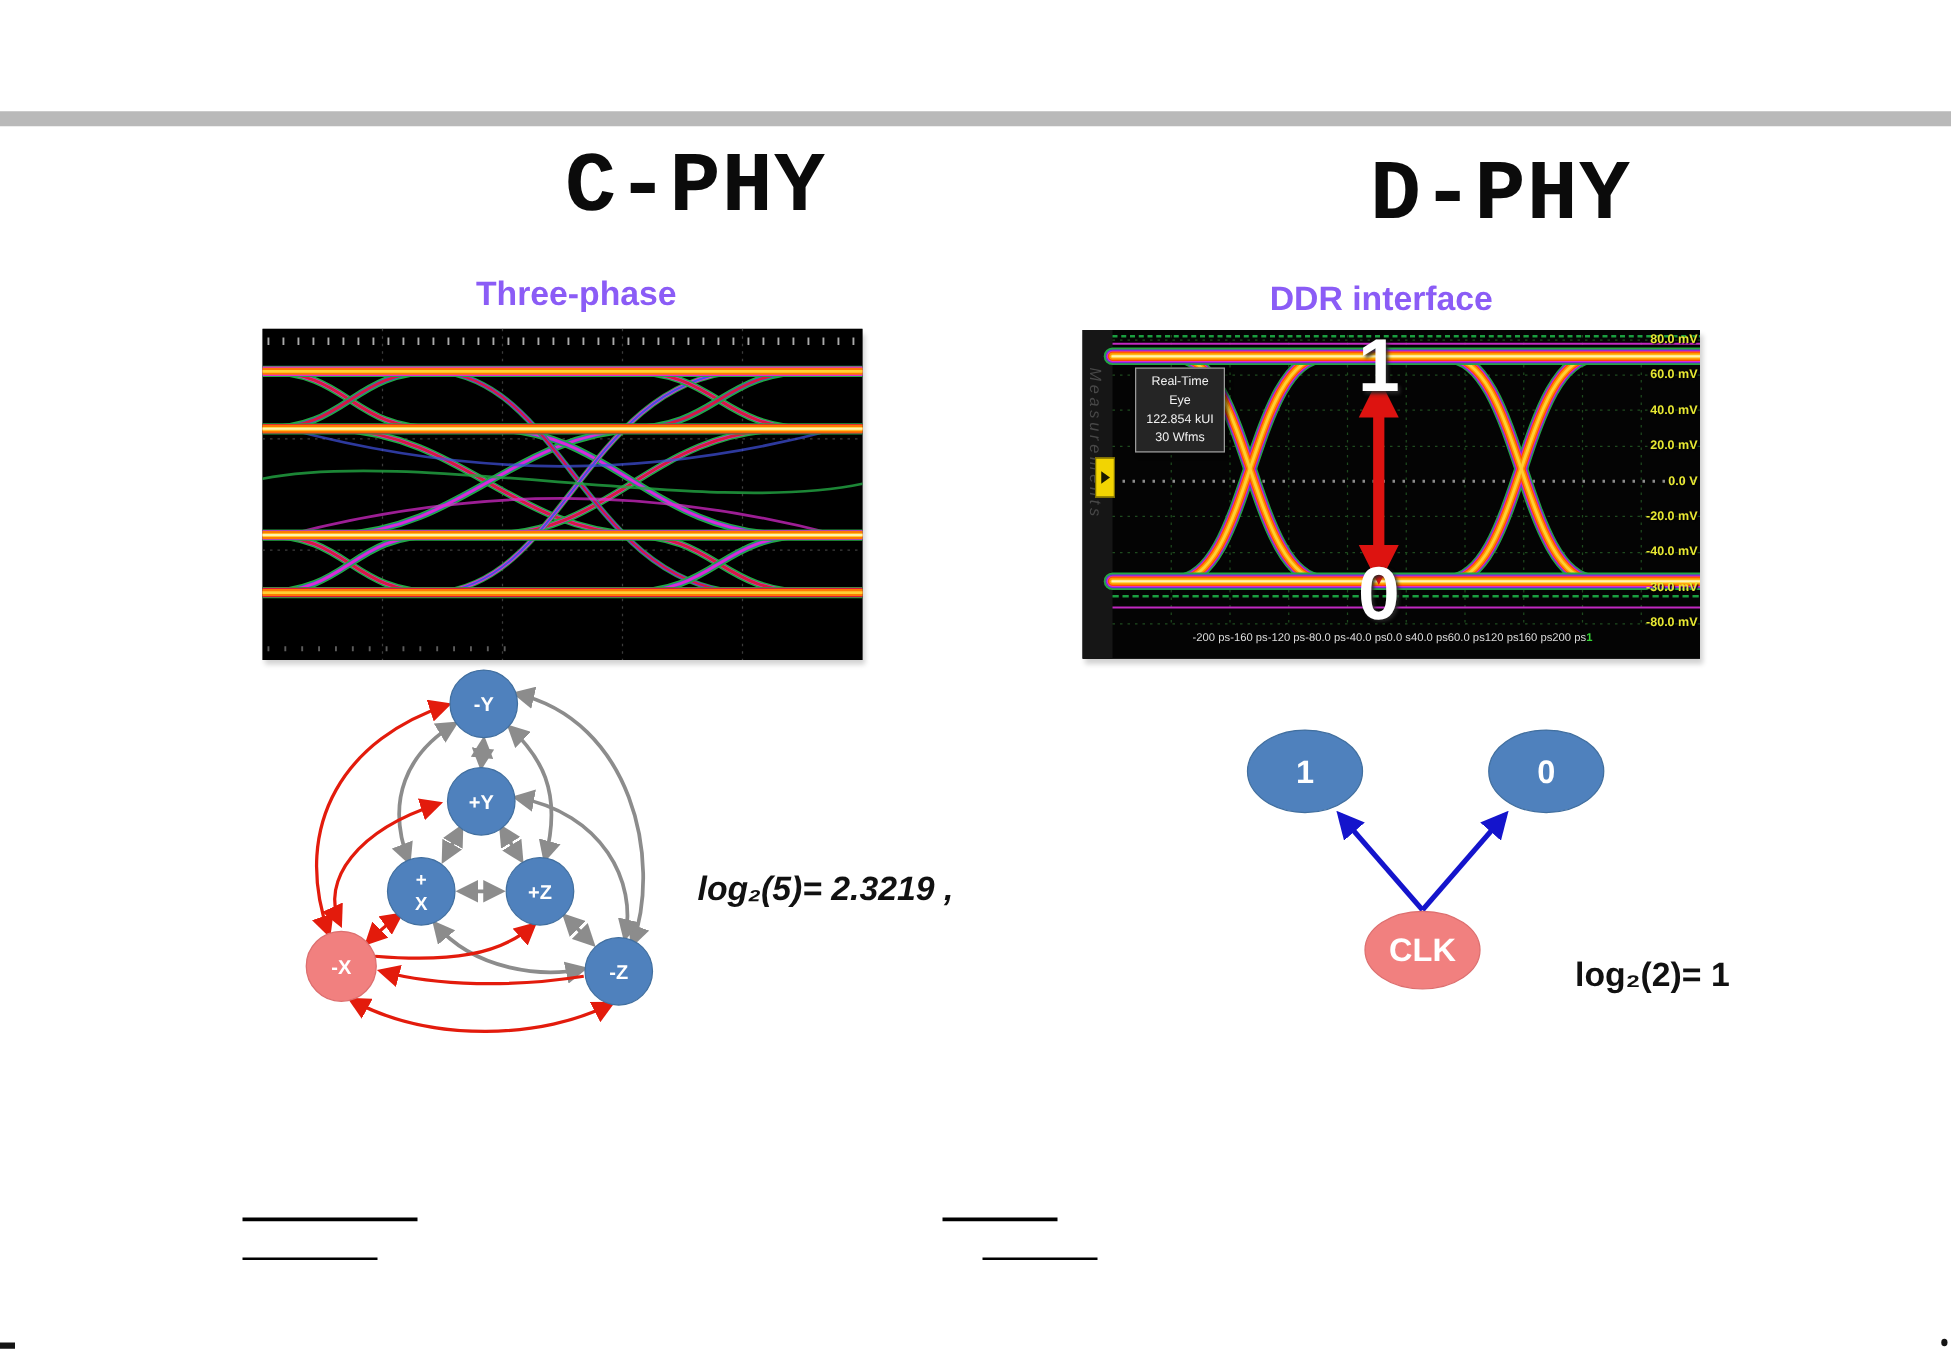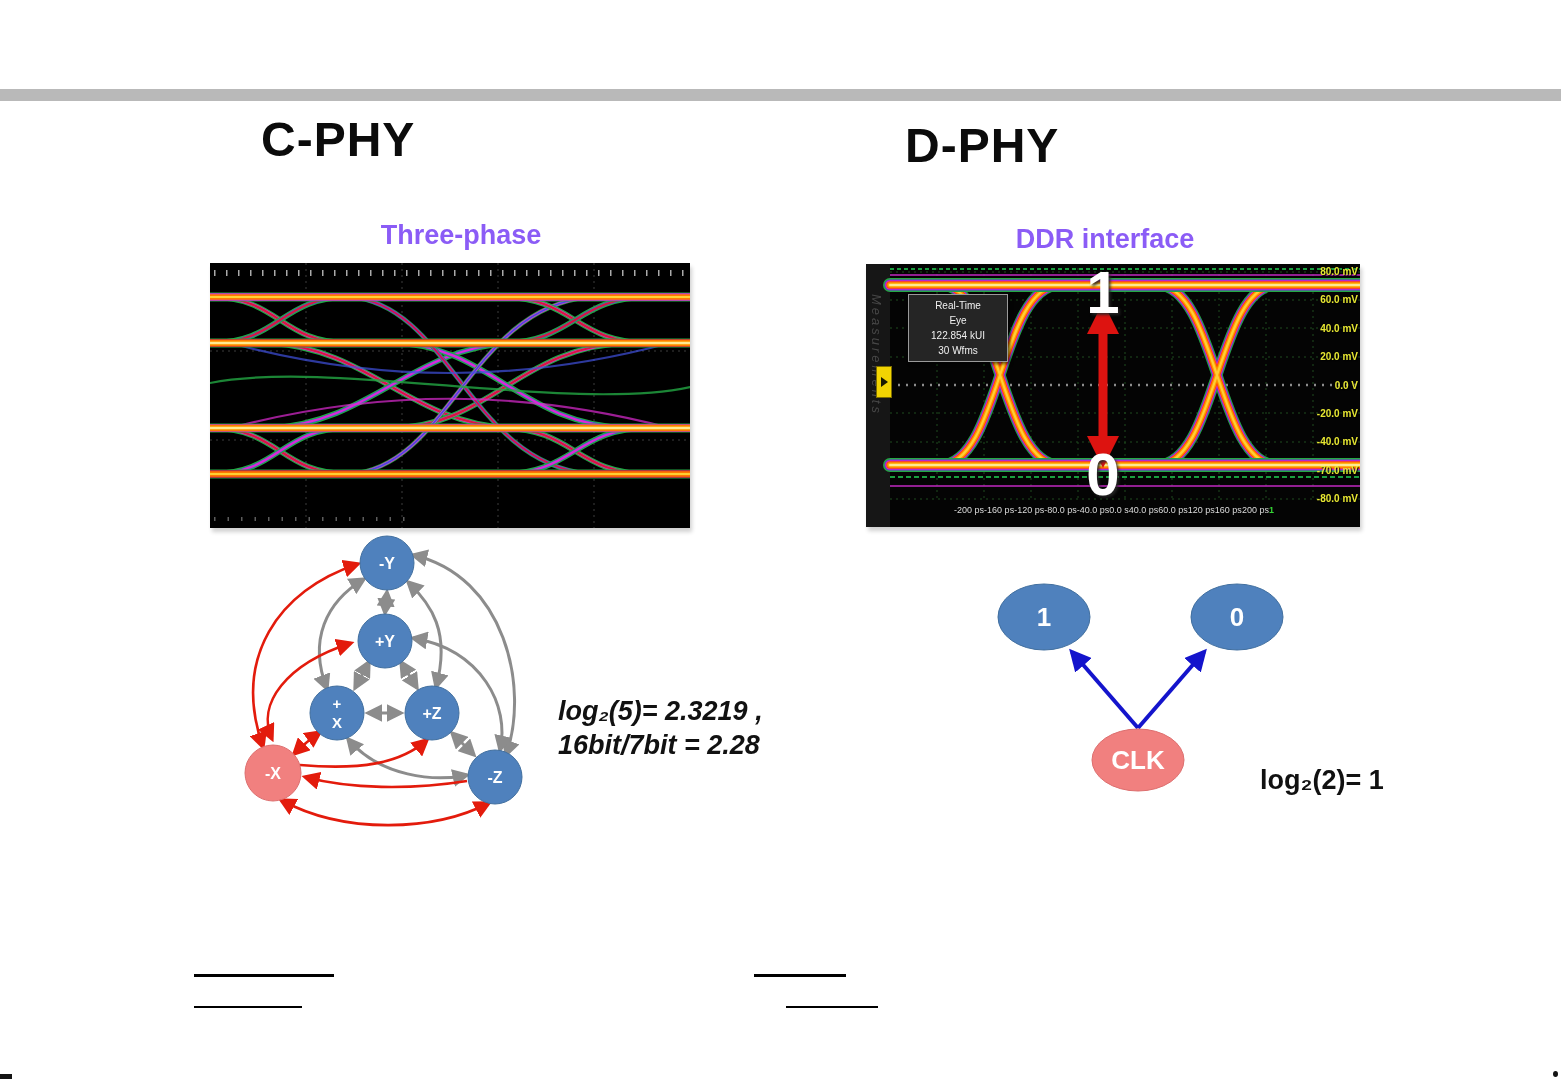--- a/index.html
+++ b/index.html
@@ -1,21 +1,21 @@
 <!DOCTYPE html>
 <html><head>
 <meta charset="utf-8">
 <style>
   html,body{margin:0;padding:0;background:#fff;}
   body{width:1561px;height:1081px;position:relative;overflow:hidden;
        font-family:"Liberation Sans","DejaVu Sans",sans-serif;}
   .abs{position:absolute;}
   .topbar{left:0;top:89px;width:1561px;height:12px;background:#b9b9b9;}
-  .title{width:400px;text-align:left;font-weight:bold;color:#0b0b0b;
-         font-size:48px;letter-spacing:1px;}
+  .title{width:400px;text-align:right;font-weight:bold;color:#0b0b0b;
+         font-size:68px;letter-spacing:1px;font-family:Liberation Mono, monospace;}
   .cphy-title{left:261px;top:112px;}
   .dphy-title{left:905px;top:118px;}
   .subtitle{width:400px;text-align:center;font-weight:bold;color:#8b5cf6;font-size:27px;}
   .cphy-subtitle{left:261px;top:220px;}
   .dphy-subtitle{left:905px;top:224px;}
 
   .eyebox{box-shadow:2px 4px 4px rgba(0,0,0,.18);}
   .cphy-eye{left:210px;top:263px;width:480px;height:265px;background:#000;}
   .dphy-eye{left:866px;top:264px;width:494px;height:263px;background:#000;}
 
@@ -28,21 +28,21 @@
   .w4{stroke-width:4.5px;} .w5{stroke-width:5.5px;} .w6{stroke-width:6.5px;}
   .w7{stroke-width:7.5px;} .w9{stroke-width:9px;} .w11{stroke-width:11px;} .w14{stroke-width:14px;}
 
   .grid{stroke:#3c3c3c;stroke-width:1px;stroke-dasharray:2,4;fill:none;}
   .grid2{stroke:#1e4a1e;stroke-width:1px;stroke-dasharray:2,4;fill:none;}
 
   .meas{left:3px;top:30px;height:210px;writing-mode:vertical-rl;color:#474747;
         font-size:13px;font-style:italic;letter-spacing:3px;}
   .infobox{left:42px;top:30px;width:64px;background:#252525;border:1px solid #9a9a9a;
            color:#f0f0f0;font-size:10px;line-height:15px;text-align:center;
-           padding:3px 17px;box-shadow:2px 2px 3px rgba(0,0,0,.6);}
+           padding:3px 3px;box-shadow:2px 2px 3px rgba(0,0,0,.6);}
   .bigdigit{color:#fff;font-weight:bold;font-size:60px;width:80px;text-align:center;
             text-shadow:2px 2px 3px rgba(40,40,40,.9);}
   .big-one{left:197px;top:-6px;}
   .big-zero{left:197px;top:176px;}
   .vlabels{right:2px;top:2px;height:238px;display:flex;flex-direction:column;
            justify-content:space-between;align-items:flex-end;color:#e8e832;
            font-size:10px;font-weight:bold;text-shadow:1px 1px 1px #000;margin-left:34px;}
   .tlabels{left:4px;right:2px;top:241px;display:flex;justify-content:center;
            color:#dcdcdc;font-size:9px;}
   .tlabels .corner{color:#35d435;font-weight:bold;}
@@ -288,21 +288,21 @@
     <div class="abs bigdigit big-one">1</div>
     <div class="abs bigdigit big-zero">0</div>
     <div class="abs vlabels">
       <span>80.0 mV</span>
       <span>60.0 mV</span>
       <span>40.0 mV</span>
       <span>20.0 mV</span>
       <span>0.0 V</span>
       <span>-20.0 mV</span>
       <span>-40.0 mV</span>
-      <span>-70.0 mV</span>
+      <span>-30.0 mV</span>
       <span>-80.0 mV</span>
     </div>
     <div class="abs tlabels">
       <span>-200 ps</span>
       <span>-160 ps</span>
       <span>-120 ps</span>
       <span>-80.0 ps</span>
       <span>-40.0 ps</span>
       <span>0.0 s</span>
       <span>40.0 ps</span>
@@ -358,21 +358,20 @@
       <text class="nlabel2" x="107" y="181">+</text>
       <text class="nlabel2" x="107" y="200">X</text>
       <text class="nlabel" x="202" y="191">+Z</text>
       <text class="nlabel" x="43" y="251">-X</text>
       <text class="nlabel" x="265" y="255">-Z</text>
     </g>
   </svg>
 
   <div class="abs eq eq-cphy">
     <div>log₂(5)= 2.3219 ,</div>
-    <div>16bit/7bit = 2.28</div>
   </div>
 
   <svg class="abs" style="left:980px;top:578px;overflow:visible" width="420" height="230" viewBox="0 0 420 230">
     <defs>
       <marker id="mB" viewBox="0 0 10 10" refX="8" refY="5" markerWidth="5.5" markerHeight="5.5" orient="auto">
         <path d="M0,0 L10,5 L0,10 z" fill="#1414cc"></path>
       </marker>
     </defs>
     <line class="barr" x1="158" y1="150" x2="92" y2="74" marker-end="url(#mB)"></line>
     <line class="barr" x1="158" y1="150" x2="224" y2="74" marker-end="url(#mB)"></line>

